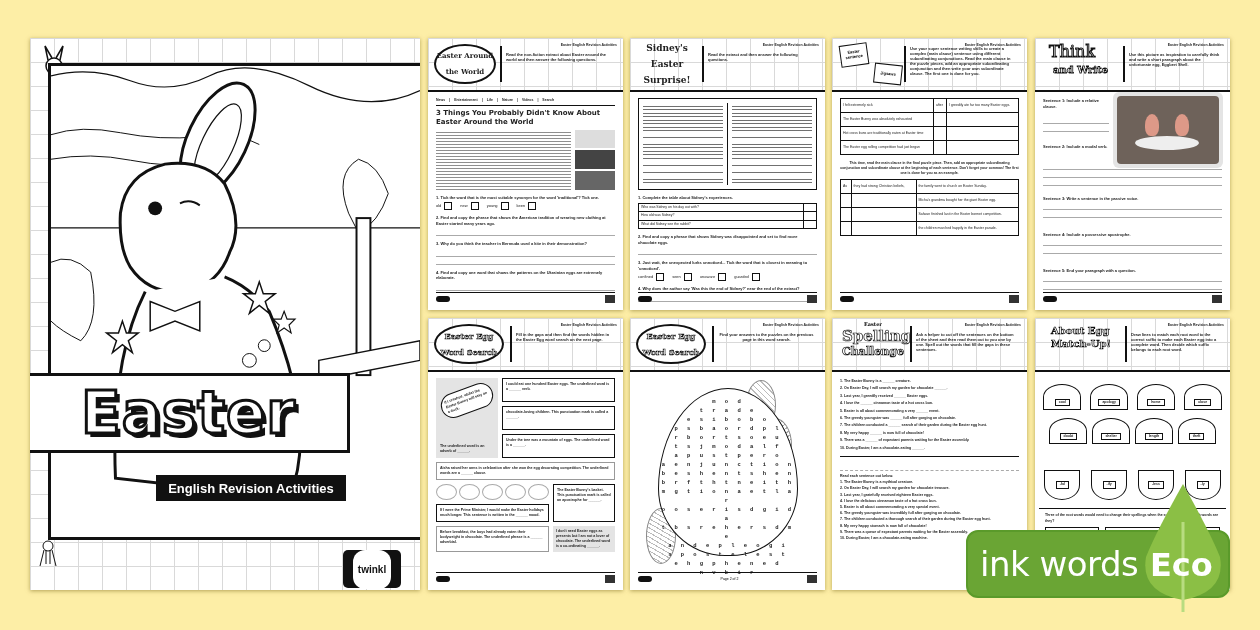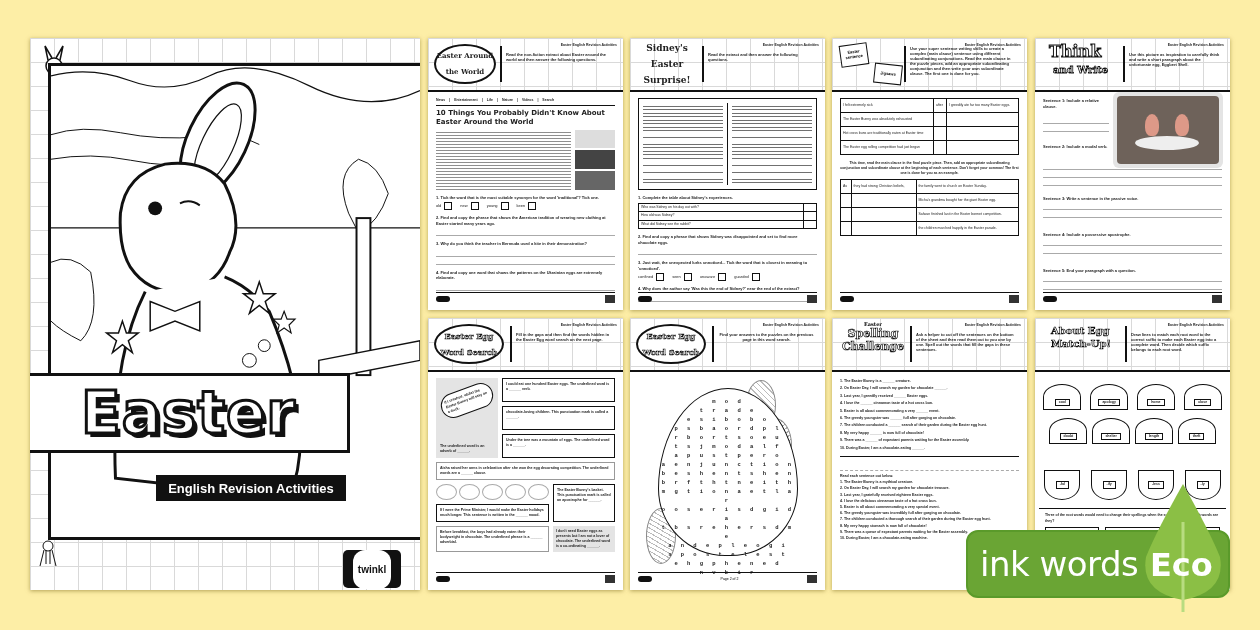--- a/index.html
+++ b/index.html
@@ -97,21 +97,21 @@
   <div class="hdr">
     <div class="tag">Easter English Revision Activities</div>
     <div class="logo" style="border:2px solid #111;border-radius:50%;background:#fff;font-size:7px">Easter Around the World</div>
     <div class="vbar"></div>
     <div class="instr">Read the non-fiction extract about Easter around the world and then answer the following questions.</div>
   </div>
   <div class="body">
     <div style="display:flex;gap:4px;border-bottom:1px solid #111;font-size:3.5px;font-weight:bold;padding-bottom:1px">
       <span>News</span>|<span>Entertainment</span>|<span>Life</span>|<span>Nature</span>|<span>Videos</span>|<span>Search</span>
     </div>
-    <div style="font-family:'DejaVu Sans',sans-serif;font-weight:bold;font-size:7px;line-height:9px;margin:3px 0">10 Things You Probably Didn't Know About Easter Around the World</div>
+    <div style="font-family:'DejaVu Sans',sans-serif;font-weight:bold;font-size:7px;line-height:9px;margin:3px 0">3 Things You Probably Didn't Know About Easter Around the World</div>
     <div style="display:flex;gap:4px;height:60px">
       <div style="flex:1;background:repeating-linear-gradient(#fff 0 2px,#444 2px 3px);opacity:.6"></div>
       <div style="width:40px;display:flex;flex-direction:column;gap:2px">
         <div style="flex:1;background:#ddd"></div>
         <div style="flex:1;background:#444"></div>
         <div style="flex:1;background:#666"></div>
       </div>
     </div>
     <div class="q">1. Tick the word that is the most suitable synonym for the word 'traditional'? Tick one.</div>
     <div><span>old</span><span class="cb"></span><span>new</span><span class="cb"></span><span>young</span><span class="cb"></span><span>keen</span><span class="cb"></span></div>
@@ -236,21 +236,21 @@
   <div class="foot">
       <span class="fl"></span>
       <span class="fr"></span>
     </div>
 </div>
 
 <div class="page thumb" style="left:1035px;top:38px">
   <div class="grid"></div>
   <div class="hdr">
     <div class="tag">Easter English Revision Activities</div>
-    <div style="position:absolute;left:14px;top:4px;font-family:'DejaVu Serif',serif;font-weight:700;font-size:16px;color:#fff;-webkit-text-stroke:1px #111">Think</div>
+    <div style="position:absolute;left:14px;top:4px;font-family:'DejaVu Serif',serif;font-weight:400;font-size:16px;color:#fff;-webkit-text-stroke:1px #111">Think</div>
     <div style="position:absolute;left:18px;top:26px;font-family:'DejaVu Serif',serif;font-weight:900;font-size:10px;color:#fff;-webkit-text-stroke:.8px #111">and Write</div>
     <div class="vbar" style="left:88px"></div>
     <div class="instr" style="left:94px">Use this picture as inspiration to carefully think and write a short paragraph about the unfortunate egg, Eggbert Shell.</div>
   </div>
   <div class="body" style="left:0;right:0">
     <div style="position:absolute;left:78px;top:-6px;width:110px;height:76px;background:#e4e4e4;border-radius:6px;padding:4px">
       <div style="width:100%;height:100%;background:#6e625a;border-radius:4px;position:relative">
         <div style="position:absolute;left:18px;top:40px;width:64px;height:14px;border-radius:50%;background:#eee"></div>
         <div style="position:absolute;left:28px;top:18px;width:14px;height:22px;border-radius:50% 50% 40% 40%;background:#d98"></div>
         <div style="position:absolute;left:58px;top:18px;width:14px;height:22px;border-radius:50% 50% 40% 40%;background:#d98"></div>
@@ -372,21 +372,21 @@
       <span class="fr"></span>
     </div>
 </div>
 
 <div class="page thumb" style="left:832px;top:318px">
   <div class="grid"></div>
   <div class="hdr">
     <div class="tag">Easter English Revision Activities</div>
     <div style="position:absolute;left:10px;top:3px;width:62px;text-align:center;font-family:'DejaVu Serif',serif;font-weight:bold">
       <div style="font-size:5px">Easter</div>
-      <div style="font-size:11px;color:#fff;-webkit-text-stroke:.7px #111">Spelling</div>
+      <div style="font-size:15px;color:#fff;-webkit-text-stroke:.7px #111">Spelling</div>
       <div style="font-size:11px;color:#fff;-webkit-text-stroke:.7px #111">Challenge</div>
     </div>
     <div class="vbar" style="left:78px"></div>
     <div class="instr" style="left:84px">Ask a helper to cut off the sentences on the bottom of the sheet and then read them out to you one by one. Spell out the words that fill the gaps in these sentences.</div>
   </div>
   <div class="body" style="font-size:3.6px;line-height:7.4px;font-weight:bold">
     <div>1. The Easter Bunny is a ______ creature.</div>
     <div>2. On Easter Day, I will search my garden for chocolate ______.</div>
     <div>3. Last year, I greedily received ______ Easter eggs.</div>
     <div>4. I love the ______ cinnamon taste of a hot cross bun.</div>

